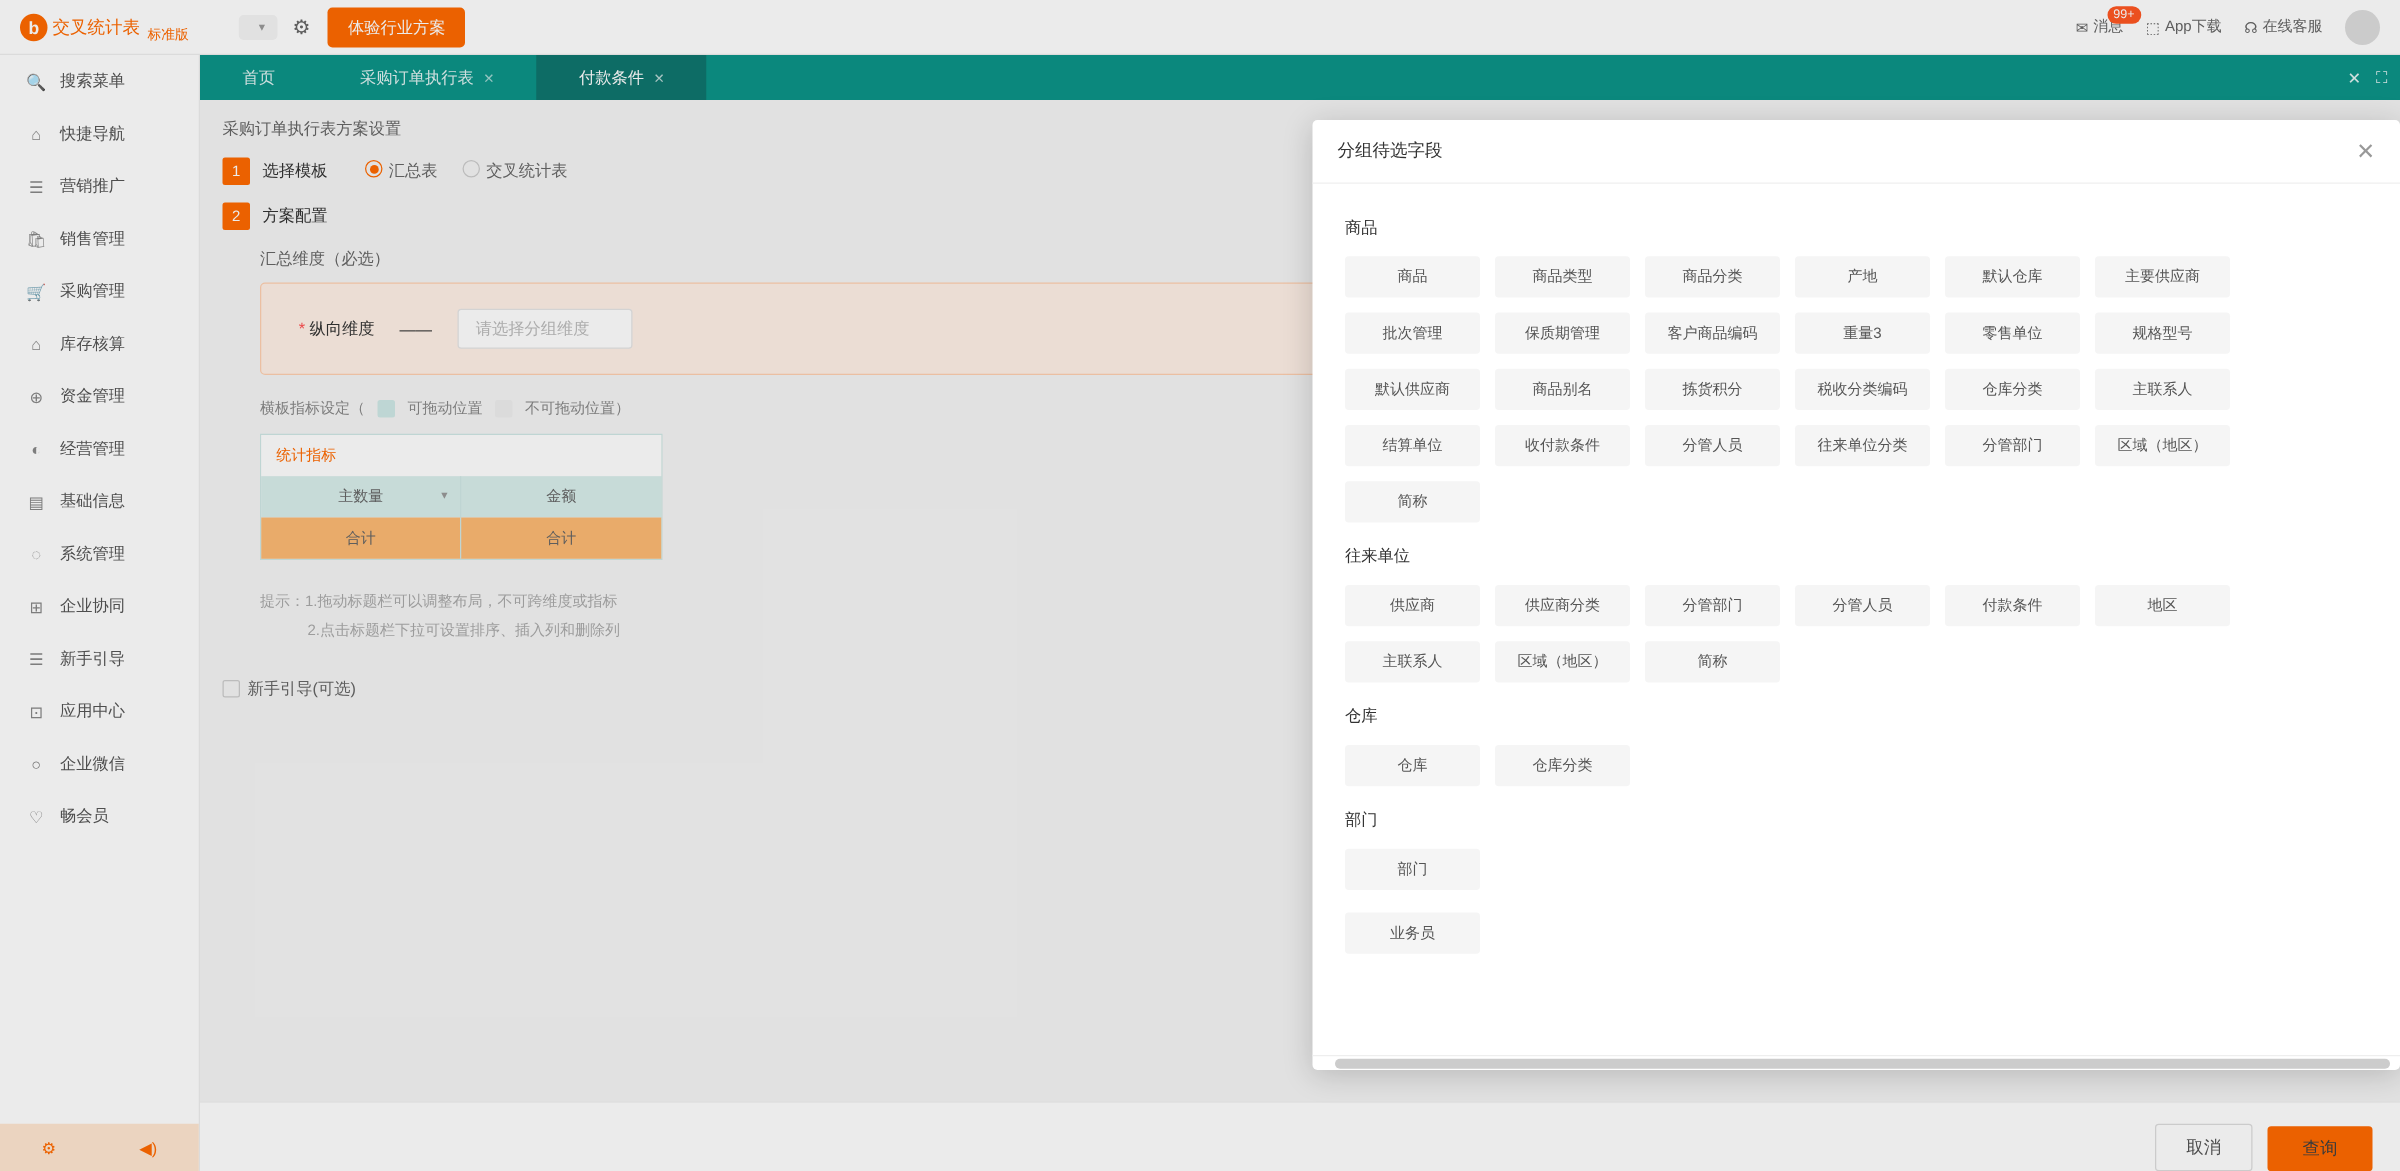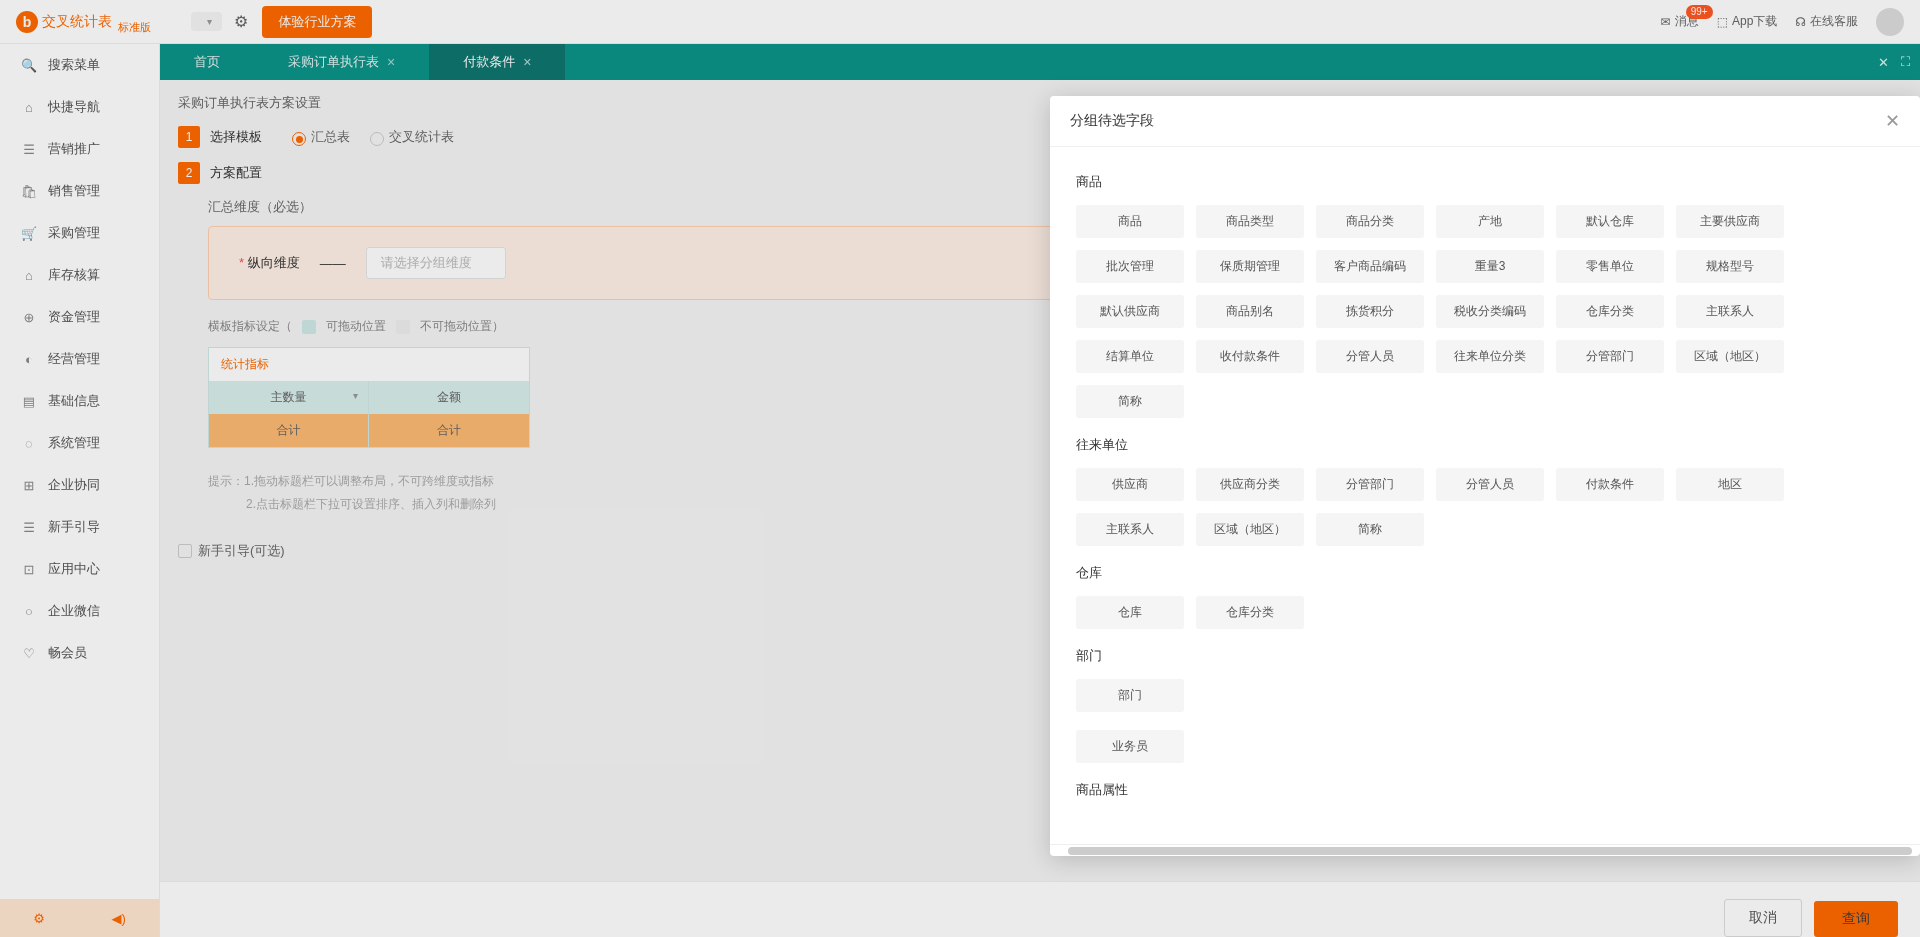--- a/index.html
+++ b/index.html
@@ -34,21 +34,21 @@
 .tab-close { font-size: 14px; opacity: 0.7; }
 .tabs-right { margin-left: auto; display: flex; align-items: center; padding: 0 10px; gap: 12px; color: #e0f2f1; }
 
 
 .main { position: absolute; left: 160px; right: 0; top: 80px; bottom: 0; background: #f5f5f5; padding: 14px 18px; overflow: auto; }
 .page-title { font-size: 13px; color: #666; margin-bottom: 14px; }
 .step-row { display: flex; align-items: center; gap: 10px; margin-bottom: 14px; }
 .step-num { background: #ff6a00; color: #fff; width: 22px; height: 22px; display: flex; align-items: center; justify-content: center; font-size: 12px; border-radius: 2px; }
 .step-label { font-size: 13px; color: #333; }
 .radio-group { display: flex; align-items: center; gap: 20px; margin-left: 20px; }
-.radio-item { display: flex; align-items: flex-end; gap: 5px; font-size: 13px; color: #666; }
+.radio-item { display: flex; align-items: flex-start; gap: 5px; font-size: 13px; color: #666; }
 .radio-circle { width: 14px; height: 14px; border: 1px solid #ccc; border-radius: 50%; display: flex; align-items: center; justify-content: center; }
 .radio-circle.checked { border-color: #ff6a00; }
 .radio-circle.checked::after { content: ""; width: 7px; height: 7px; background: #ff6a00; border-radius: 50%; }
 .section-label { font-size: 13px; color: #666; margin: 8px 0 10px 30px; }
 .dim-box { background: #fff0e6; border: 1px solid #ffd0b0; border-radius: 4px; padding: 20px 30px; margin-left: 30px; display: flex; align-items: center; gap: 20px; }
 .req-star { color: #ff4d4f; }
 .dim-input { background: #fff; border: 1px solid #e5e5e5; padding: 6px 14px; color: #bbb; border-radius: 3px; min-width: 140px; }
 .indicator-row { margin-left: 30px; margin-top: 18px; display: flex; align-items: center; gap: 10px; font-size: 12px; color: #888; }
 .legend-box { width: 14px; height: 14px; display: inline-block; border-radius: 2px; }
 .legend-box.drag { background: #cfe9e6; }
@@ -336,17 +336,16 @@
           <div class="tag">仓库</div>
           <div class="tag">仓库分类</div>
         </div>
         <div class="group-title">部门</div>
         <div class="tag-row">
           <div class="tag">部门</div>
         </div>
         <div class="tag-row">
           <div class="tag">业务员</div>
         </div>
-        <div class="group-title">商品属性</div>
       </div>
     <div class="modal-scroll-x"></div>
   </div>
 </div>
 
 </body></html>

